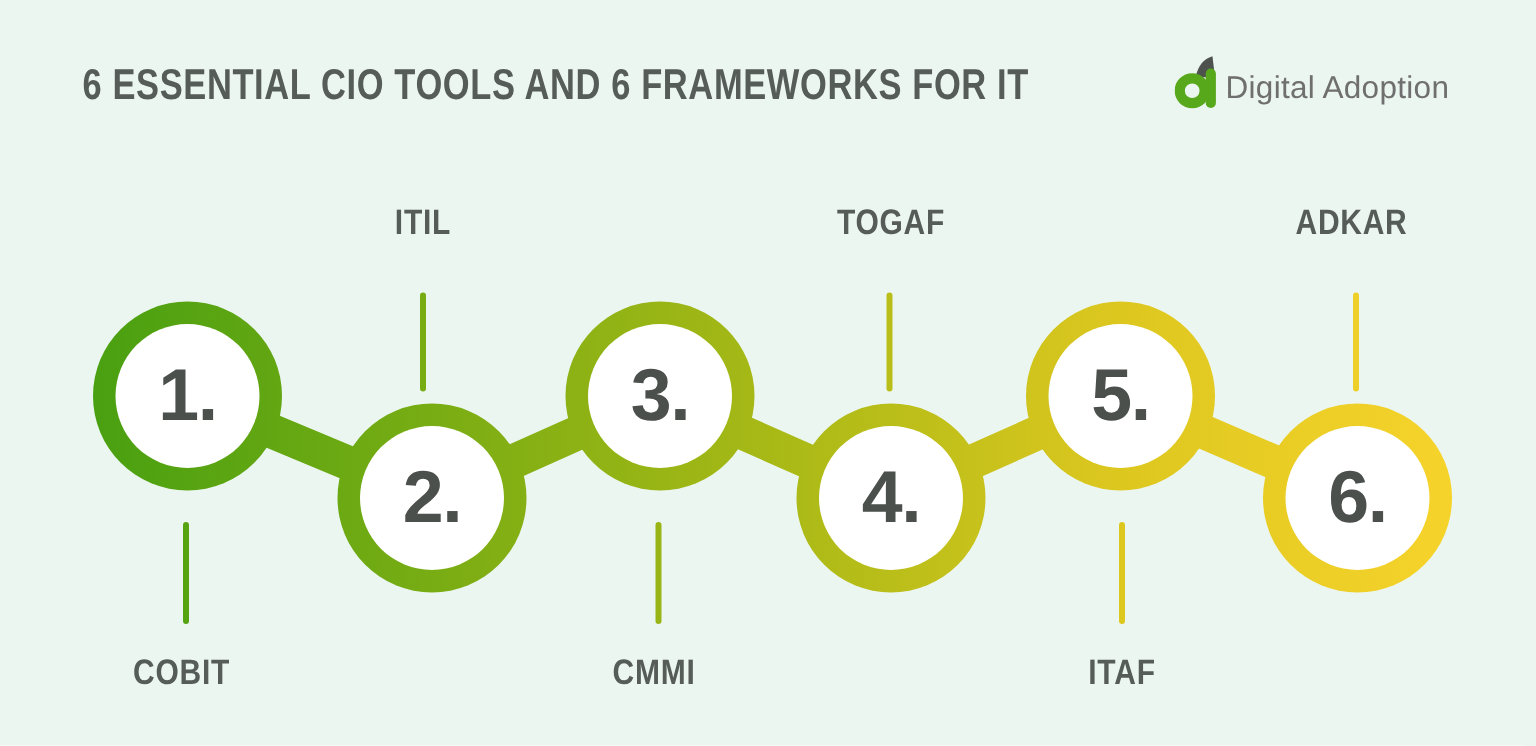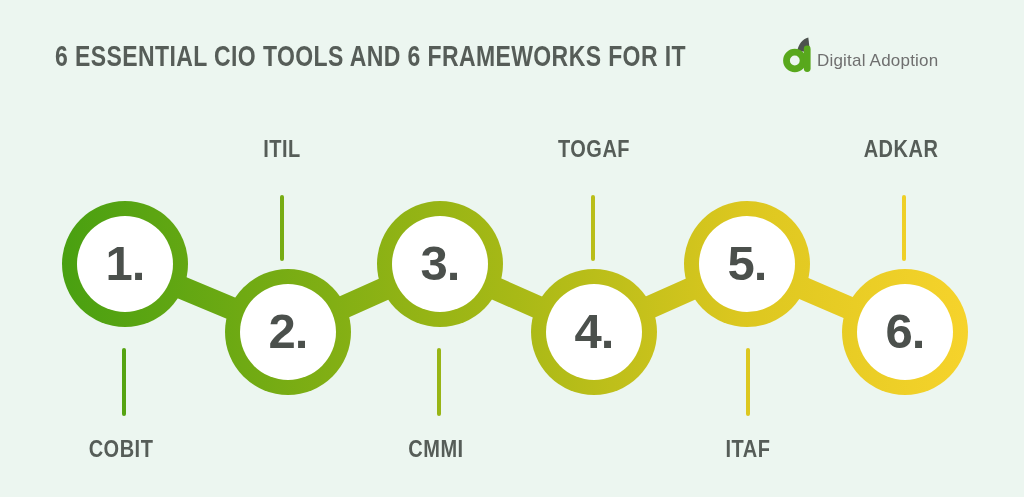--- a/index.html
+++ b/index.html
@@ -26,21 +26,21 @@
   }
   .logo {
     position: absolute;
     left: 783px;
     top: 36px;
     display: flex;
     align-items: flex-end;
     gap: 5px;
   }
   .logo-text {
-    font-size: 17px;
+    font-size: 21px;
     font-weight: 500;
     color: #6f6f6f;
     letter-spacing: 0.2px;
     padding-bottom: 2px;
     white-space: nowrap;
   }
   .chain-svg {
     position: absolute;
     inset: 0;
     width: 1024px;

